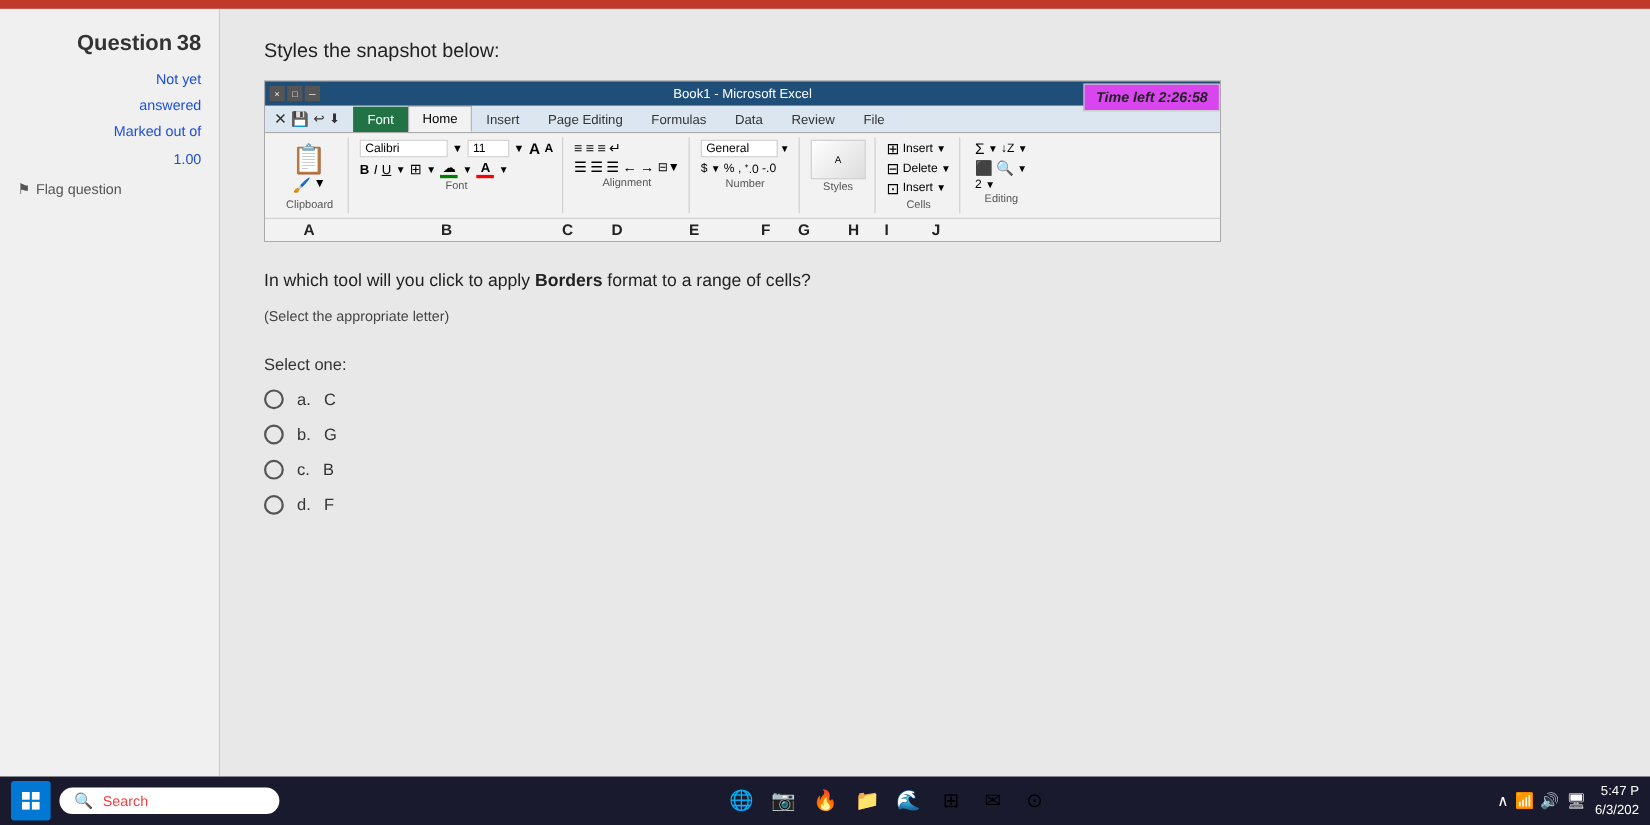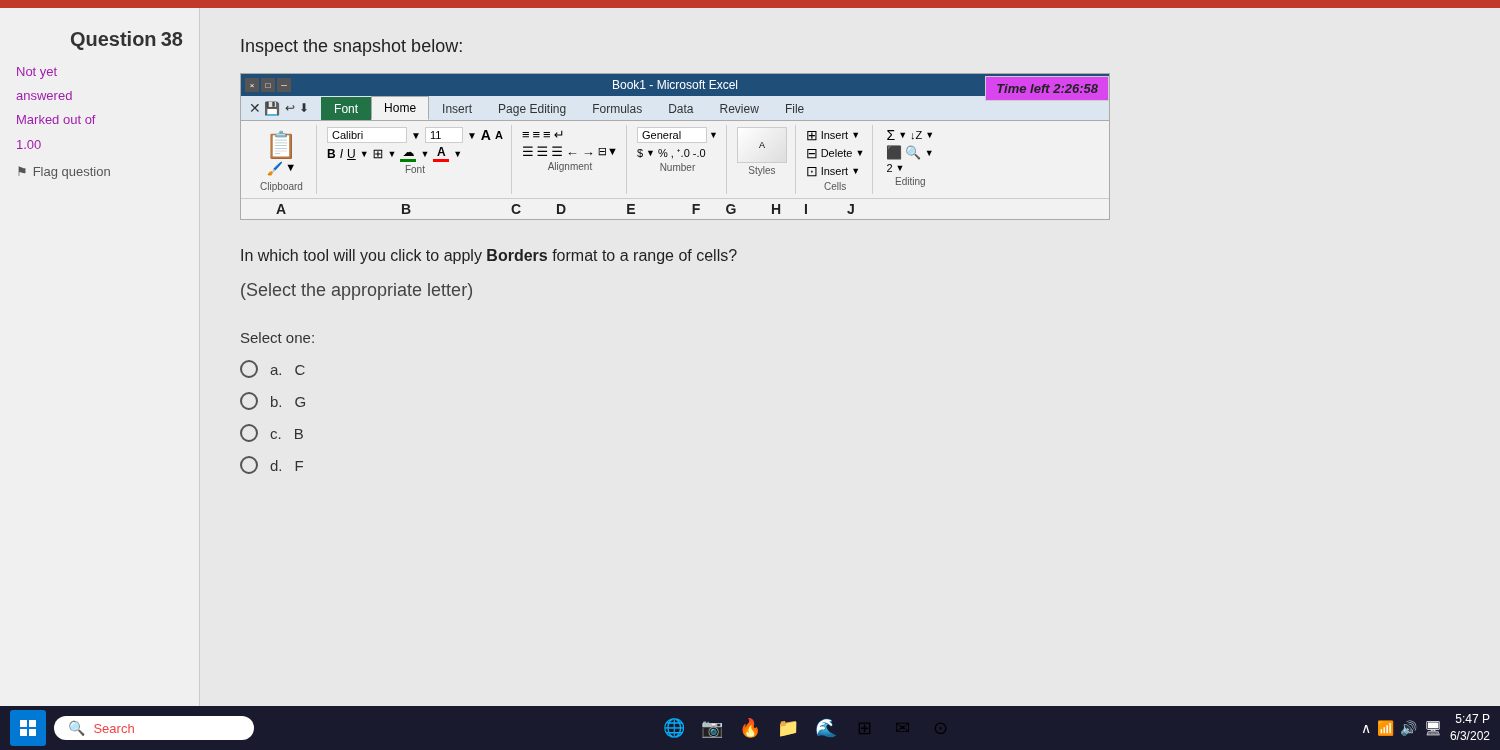--- a/index.html
+++ b/index.html
@@ -43,23 +43,24 @@
       text-align: right;
     }
 
     .question-header span {
       font-size: 20px;
       font-weight: 700;
     }
 
     .question-meta {
       font-size: 13px;
-      color: #a21caf;
+      color: #1d4ed8;
       margin-bottom: 6px;
       line-height: 1.4;
+      text-align: right;
     }
 
     .flag-question {
       display: flex;
       align-items: center;
       gap: 5px;
       font-size: 13px;
       color: #555;
       cursor: pointer;
       margin-top: 10px;
@@ -348,21 +349,21 @@
 
     
     .question-text {
       font-size: 16px;
       color: #222;
       margin-bottom: 12px;
       line-height: 1.5;
     }
 
     .instruction-text {
-      font-size: 18px;
+      font-size: 13px;
       color: #444;
       margin-bottom: 28px;
     }
 
     .select-label {
       font-size: 15px;
       color: #333;
       margin-bottom: 14px;
     }
 
@@ -533,21 +534,21 @@
     <div class="question-meta">answered</div>
     <div class="question-meta">Marked out of</div>
     <div class="question-meta">1.00</div>
     <div class="flag-question">
       <span class="flag-icon">⚑</span>
       <span>Flag question</span>
     </div>
   </div>
 
   <div class="content-area">
-    <div class="inspect-label">Inspect the snapshot below:</div>
+    <div class="inspect-label">Styles the snapshot below:</div>
 
     <div class="excel-snapshot">
 
       <div class="excel-title-bar">
         <div class="excel-title-bar-controls">
           <div class="excel-ctrl">×</div>
           <div class="excel-ctrl">□</div>
           <div class="excel-ctrl">─</div>
         </div>
         <div class="excel-title">Book1 - Microsoft Excel</div>

